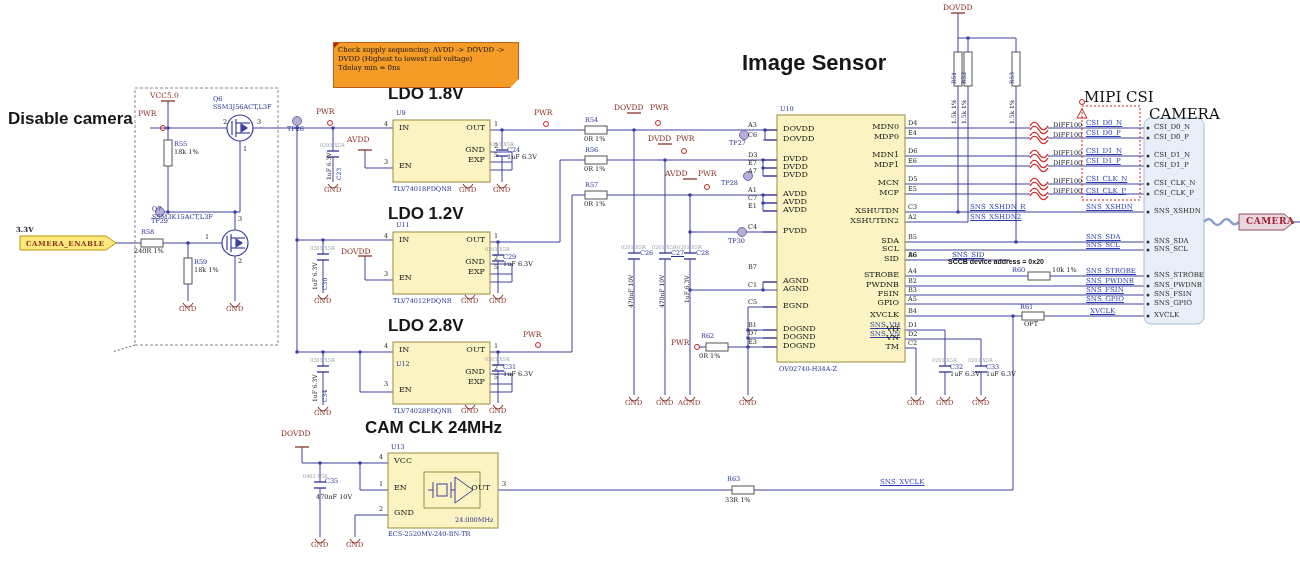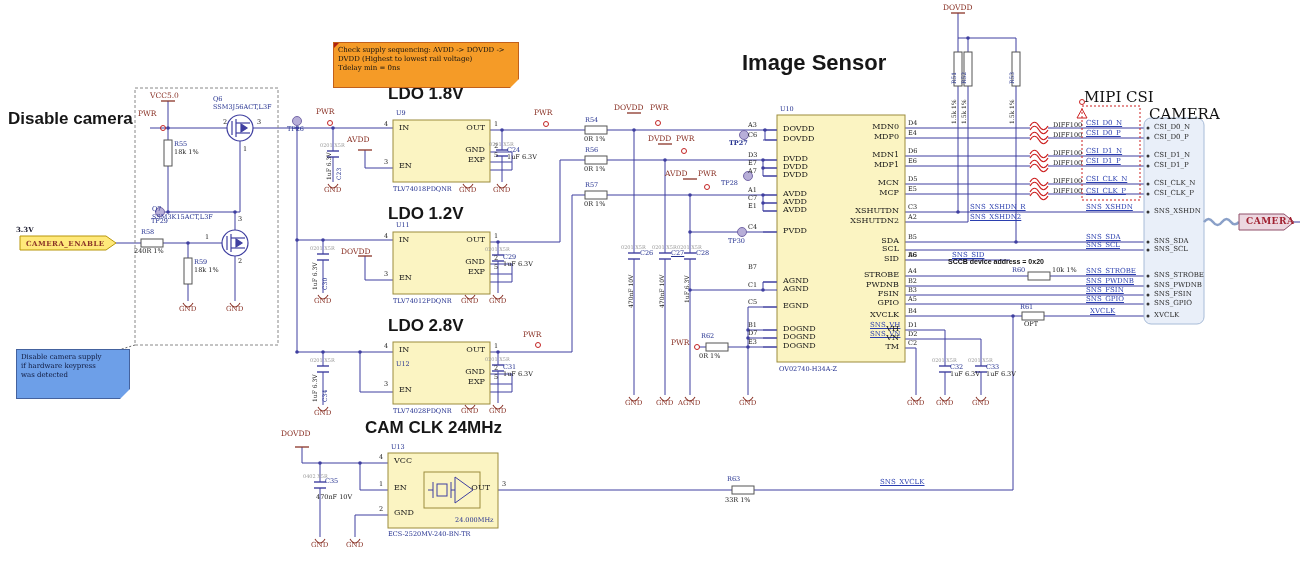--- a/index.html
+++ b/index.html
@@ -444,21 +444,21 @@
       <span class="t ref" style="left: 507px; top: 147px;">C24</span>
       <span class="t ref" style="left: 503px; top: 254px;">C29</span>
       <span class="t ref" style="left: 503px; top: 364px;">C31</span>
       <span class="t ref" style="left: 950px; top: 364px;">C32</span>
       <span class="t ref" style="left: 986px; top: 364px;">C33</span>
       <span class="t ref" style="left: 325px; top: 478px;">C35</span>
       <span class="t ref" style="left: 640px; top: 250px;">C26</span>
       <span class="t ref" style="left: 671px; top: 250px; text-decoration: underline;">C27</span>
       <span class="t ref" style="left: 696px; top: 250px;">C28</span>
       <span class="t ref" style="left: 287px; top: 107px; margin-top: 19px;">TP26</span>
-      <span class="t ref" style="left: 729px; top: 140px; font-weight: bold;">TP27</span>
+      <span class="t ref" style="left: 729px; top: 140px;">TP27</span>
       <span class="t ref" style="left: 721px; top: 180px;">TP28</span>
       <span class="t ref" style="left: 151px; top: 218px;">TP29</span>
       <span class="t ref" style="left: 728px; top: 238px;">TP30</span>
       <span class="t val" style="left: 174px; top: 149px;">18k 1%</span>
       <span class="t val" style="left: 134px; top: 248px;">240R 1%</span>
       <span class="t val" style="left: 194px; top: 267px;">18k 1%</span>
       <span class="t val" style="left: 584px; top: 136px;">0R 1%</span>
       <span class="t val" style="left: 584px; top: 166px;">0R 1%</span>
       <span class="t val" style="left: 584px; top: 201px;">0R 1%</span>
       <span class="t val" style="left: 699px; top: 353px;">0R 1%</span>
@@ -655,20 +655,14 @@
     </div>
 
 <div class="note" id="note-orange">
   <div class="cornermark"></div>
   <div>Check supply sequencing: AVDD -&gt; DOVDD -&gt;</div>
   <div>DVDD (Highest to lowest rail voltage)</div>
   <div>Tdelay  min = 0ns</div>
   <div class="fold"></div>
 </div>
 
-<div class="note" id="note-blue">
-  <div>Disable camera supply</div>
-  <div>if hardware keypress</div>
-  <div>was detected</div>
-  <div class="fold"></div>
+
 </div>
 
-</div>
-
 </body></html>

